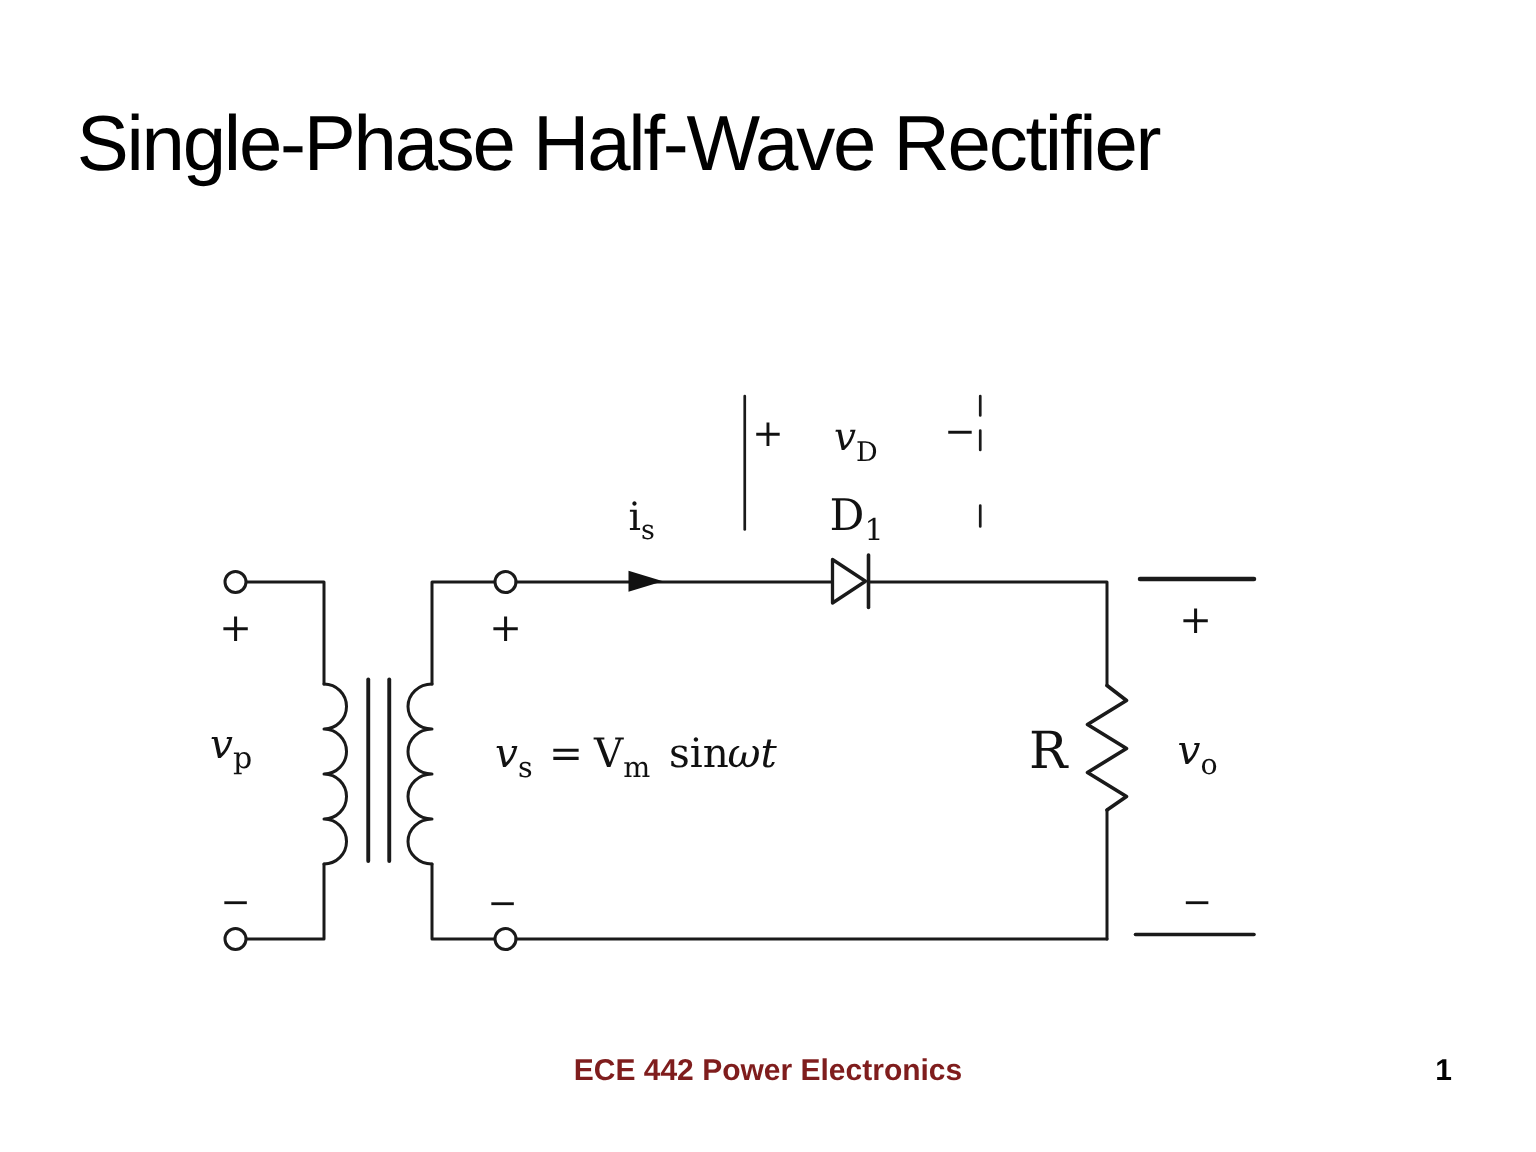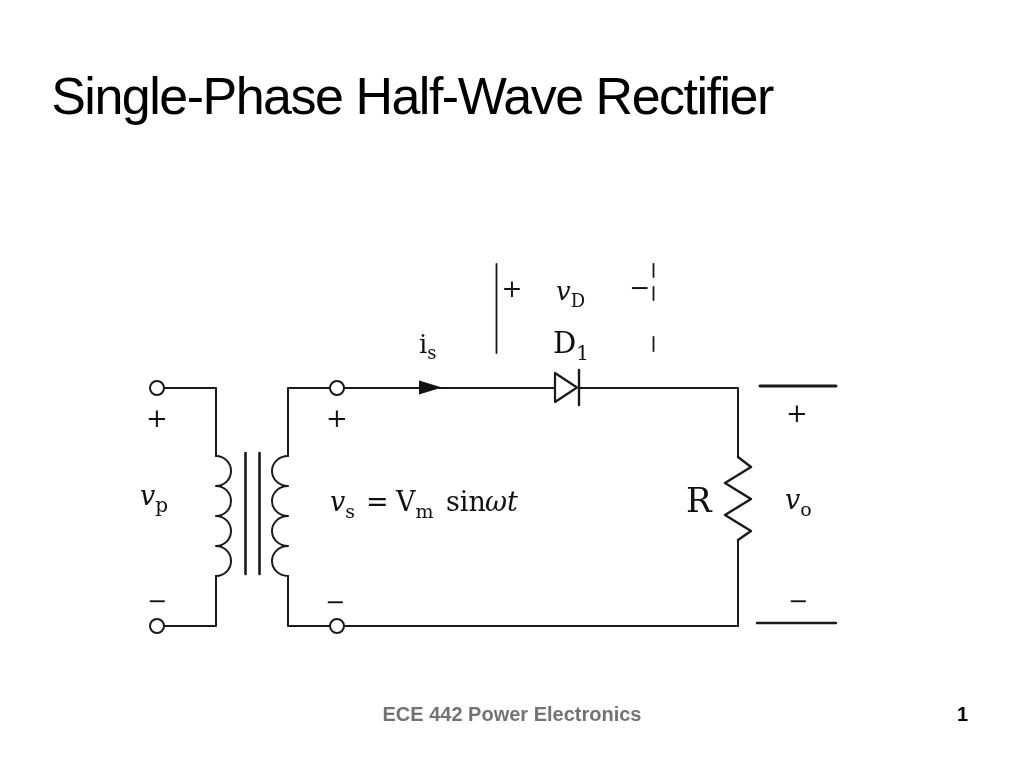--- a/index.html
+++ b/index.html
@@ -10,21 +10,21 @@
   }
   .slide-title{
     position:absolute;top:68px;left:0;width:824px;
     text-align:center;
     font-size:52px;letter-spacing:-1.5px;font-weight:400;color:#000;
     line-height:1.1;
   }
   .circuit-svg{position:absolute;left:0;top:0;}
   .footer-course{
     position:absolute;top:703px;left:0;width:1024px;text-align:center;
-    font-size:20px;font-weight:700;color:#737373;line-height:1.1;
+    font-size:20px;font-weight:700;color:#7f1d1d;line-height:1.1;
   }
   .footer-page{
     position:absolute;top:703px;right:56px;
     font-size:20px;font-weight:700;color:#000;line-height:1.1;
   }
   .circ-text{font-family:"DejaVu Serif",serif;fill:#111111;}
 </style>
 </head>
 <body>
 

